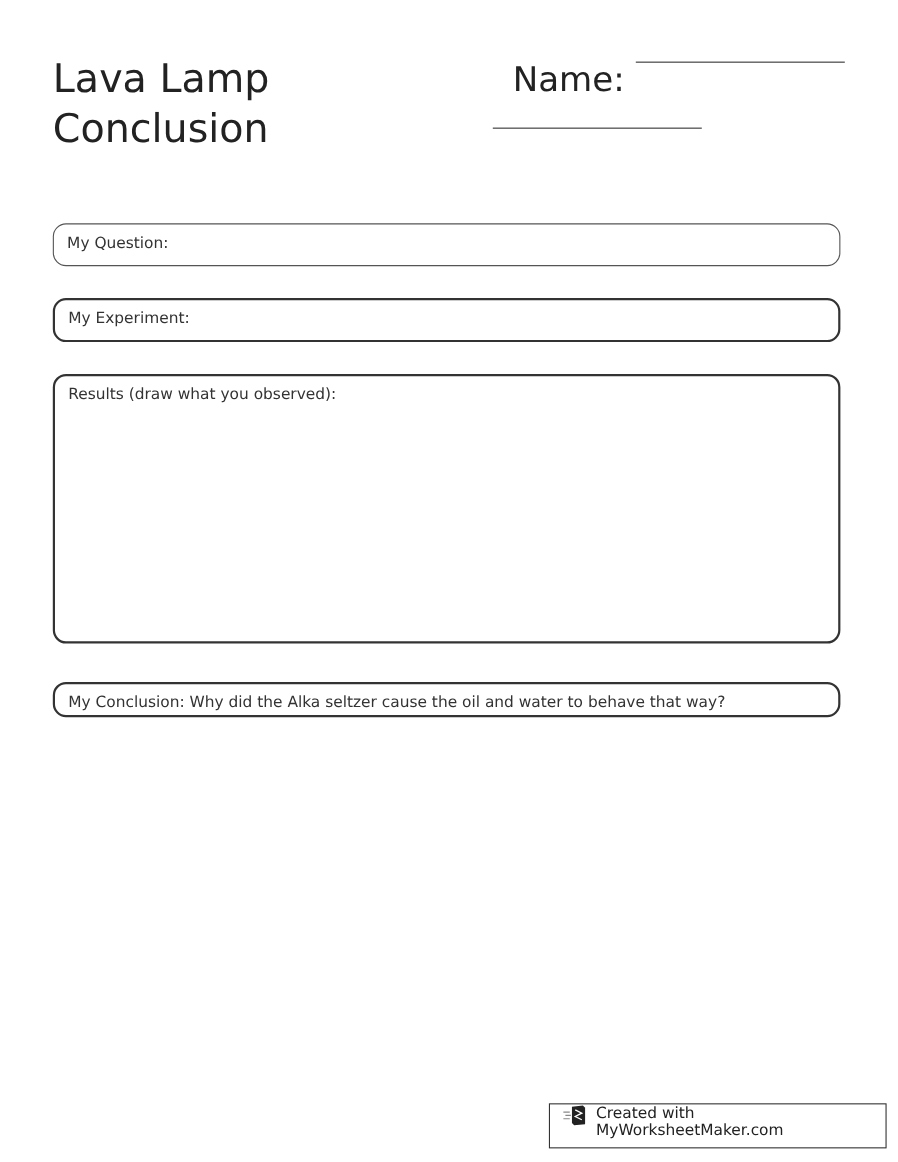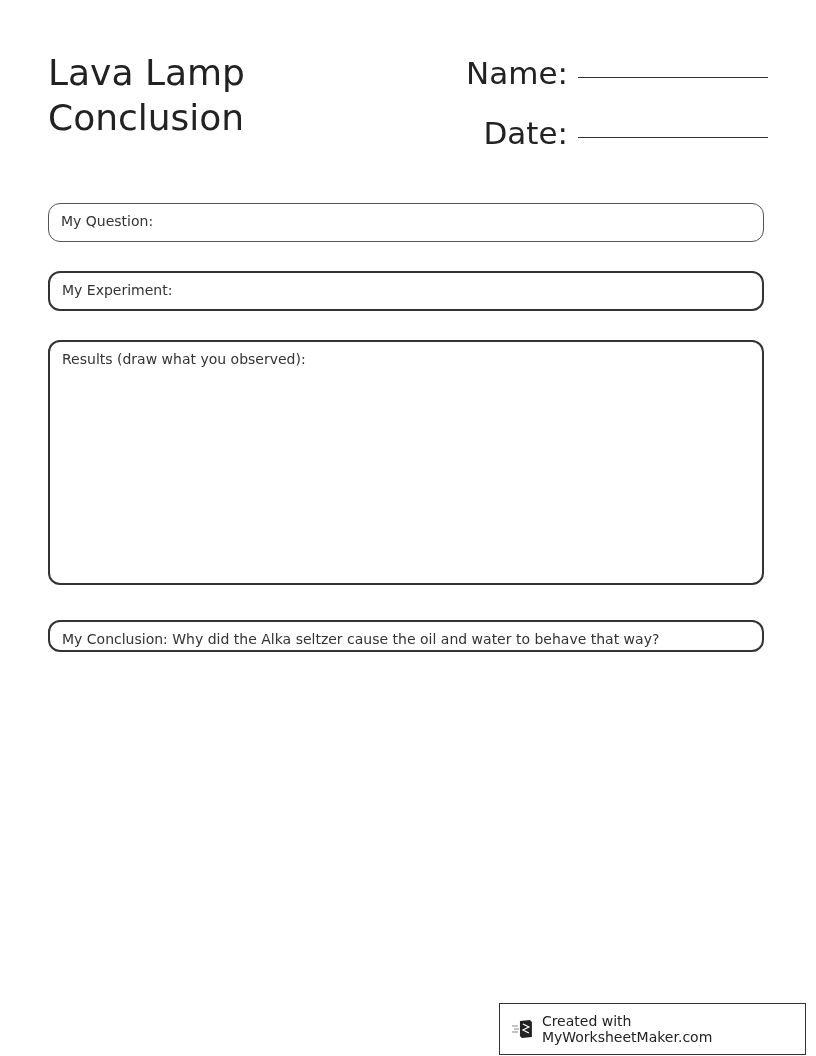--- a/index.html
+++ b/index.html
@@ -6,21 +6,21 @@
     body {
       width: 816px; height: 1056px; position: relative; overflow: hidden;
       font-family: "DejaVu Sans", "Liberation Sans", sans-serif;
       color: #222222;
     }
     .title {
       position: absolute; left: 48px; top: 50px;
       font-size: 36px; line-height: 45px; font-weight: normal;
       color: #222; letter-spacing: 0px;
     }
-    .field-row { position: absolute; display: flex; align-items: center; }
+    .field-row { position: absolute; display: flex; align-items: flex-start; }
     .field-label {
       font-size: 31px; color: #222; text-align: right; width: 120px;
       margin-right: 10px; line-height: 36px;
     }
     .field-line {
       width: 190px; border-bottom: 1.5px solid #333; height: 1px; margin-bottom: -8px;
     }
     .name-row { left: 448px; top: 55px; }
     .date-row { left: 448px; top: 115px; }
 
@@ -33,42 +33,41 @@
     .box-label {
       position: absolute; left: 12px; top: 9px;
       font-size: 14px; color: #333;
     }
     .q-box { top: 203px; height: 39px; }
     .h-box { top: 271px; height: 40px; }
     .r-box { top: 340px; height: 245px; padding-left: 27px; }
     .c-box { top: 620px; height: 32px; }
 
     .footer {
-      position: absolute; left: 499px; top: 1003px; width: 307px; height: 52px;
+      position: absolute; left: 499px; top: 1003px; width: 307px; height: 41px;
       border: 1px solid #333; box-sizing: border-box;
-      display: flex; align-items: center; padding-left: 12px;
+      display: flex; padding-left: 12px;
       font-size: 14px; color: #222;
     }
     .footer svg { margin-right: 8px; }
   </style>
 </head>
 <body>
 
 <div class="title">
   <div>Lava Lamp</div>
   <div>Conclusion</div>
 </div>
 
 <div class="field-row name-row">
   <span class="field-label">Name:</span>
   <span class="field-line"></span>
 </div>
 
 <div class="field-row date-row">
-  <span class="field-label">Date:</span>
   <span class="field-line"></span>
 </div>
 
 <div class="box thin q-box">
   <span class="box-label">My Question:</span>
 </div>
 
 <div class="box h-box">
   <span class="box-label">My Experiment:</span>
 </div>

